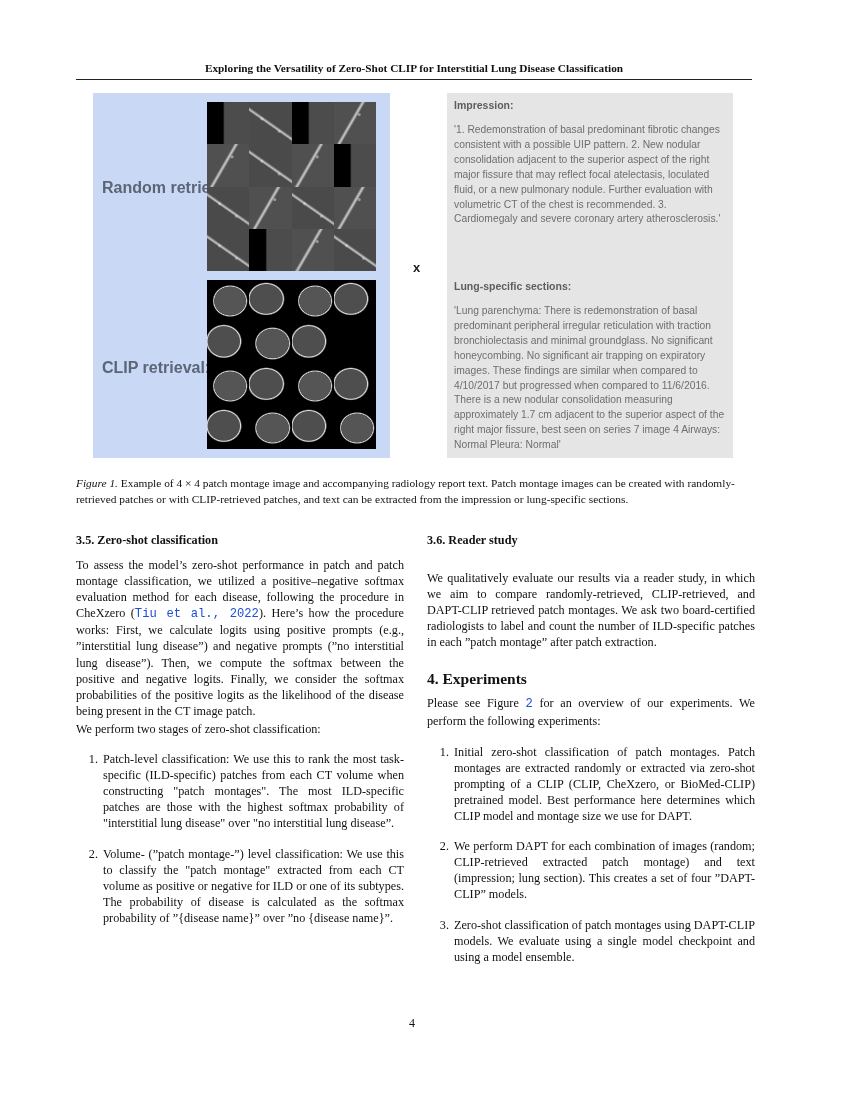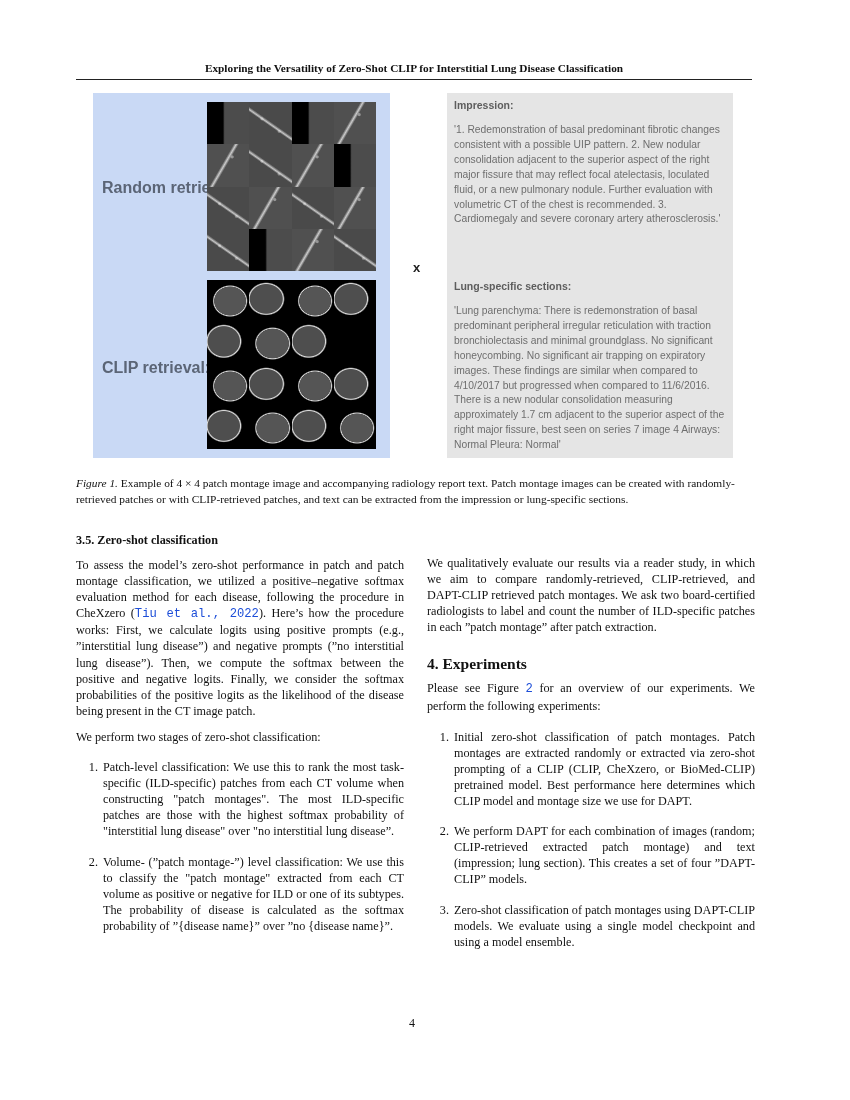--- a/index.html
+++ b/index.html
@@ -110,34 +110,35 @@
   <div class="panel-text" style="top:211px;">'Lung parenchyma: There is redemonstration of basal predominant peripheral irregular reticulation with traction bronchiolectasis and minimal groundglass. No significant honeycombing. No significant air trapping on expiratory images. These findings are similar when compared to 4/10/2017 but progressed when compared to 11/6/2016. There is a new nodular consolidation measuring approximately 1.7 cm adjacent to the superior aspect of the right major fissure, best seen on series 7 image 4 Airways: Normal Pleura: Normal'</div>
 </div>
 
 <div class="caption">
   <i>Figure 1.</i><span> Example of 4 × 4 patch montage image and accompanying radiology report text. Patch montage images can be created with randomly-retrieved patches or with CLIP-retrieved patches, and text can be extracted from the impression or lung-specific sections.</span>
 </div>
 
 <div class="col col-left">
   <h3 class="sec-head">3.5. Zero-shot classification</h3>
   <p class="body" style="margin-top:9px;"><span>To assess the model’s zero-shot performance in patch and patch montage classification, we utilized a positive–negative softmax evaluation method for each disease, following the procedure in CheXzero (</span><span class="link">Tiu et al., 2022</span><span>). Here’s how the procedure works: First, we calculate logits using positive prompts (e.g., ”interstitial lung disease”) and negative prompts (”no interstitial lung disease”). Then, we compute the softmax between the positive and negative logits. Finally, we consider the softmax probabilities of the positive logits as the likelihood of the disease being present in the CT image patch.</span></p>
-  <p class="body" style="margin-top:10px;">We perform two stages of zero-shot classification:</p>
+  <p class="body" style="margin-top:2px;">We perform two stages of zero-shot classification:</p>
   <ol class="body-list" style="margin-top:14px;">
     <li>
       <span class="li-num">1.</span>
       <span class="li-text">Patch-level classification: We use this to rank the most task-specific (ILD-specific) patches from each CT volume when constructing "patch montages". The most ILD-specific patches are those with the highest softmax probability of "interstitial lung disease" over "no interstitial lung disease”.</span>
     </li>
     <li style="margin-top:14px;">
       <span class="li-num">2.</span>
       <span class="li-text">Volume- (”patch montage-”) level classification: We use this to classify the "patch montage" extracted from each CT volume as positive or negative for ILD or one of its subtypes. The probability of disease is calculated as the softmax probability of ”{disease name}” over ”no {disease name}”.</span>
     </li>
   </ol>
 </div>
 
 <div class="col col-right">
+  <h3 class="sec-head">3.6. Reader study</h3>
   <p class="body" style="margin-top:22px;">We qualitatively evaluate our results via a reader study, in which we aim to compare randomly-retrieved, CLIP-retrieved, and DAPT-CLIP retrieved patch montages. We ask two board-certified radiologists to label and count the number of ILD-specific patches in each ”patch montage” after patch extraction.</p>
   <h2 class="sec-head-big" style="margin-top:20px;">4. Experiments</h2>
   <p class="body" style="margin-top:7px;"><span>Please see Figure </span><span class="link">2</span><span> for an overview of our experiments. We perform the following experiments:</span></p>
   <ol class="body-list" style="margin-top:15px;">
     <li>
       <span class="li-num">1.</span>
       <span class="li-text">Initial zero-shot classification of patch montages. Patch montages are extracted randomly or extracted via zero-shot prompting of a CLIP (CLIP, CheXzero, or BioMed-CLIP) pretrained model. Best performance here determines which CLIP model and montage size we use for DAPT.</span>
     </li>
     <li style="margin-top:14px;">
       <span class="li-num">2.</span>

